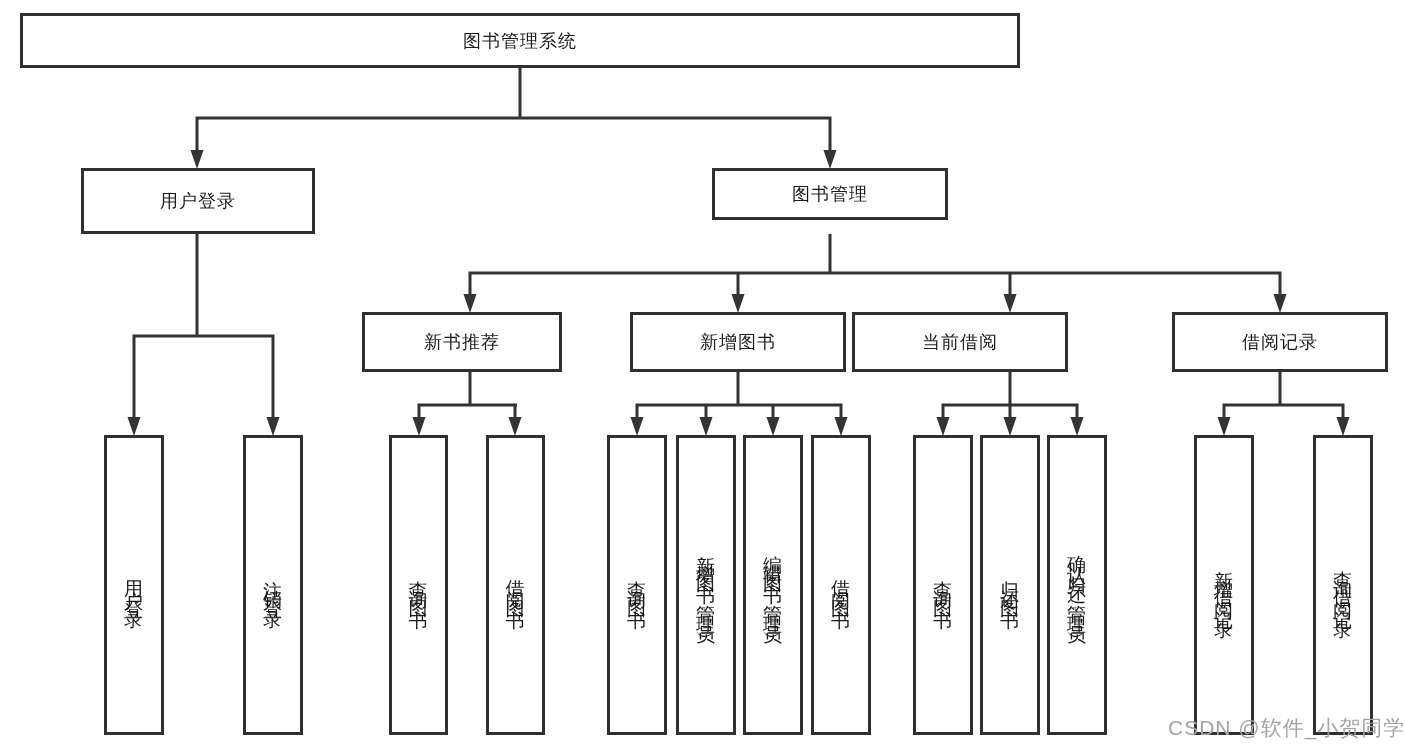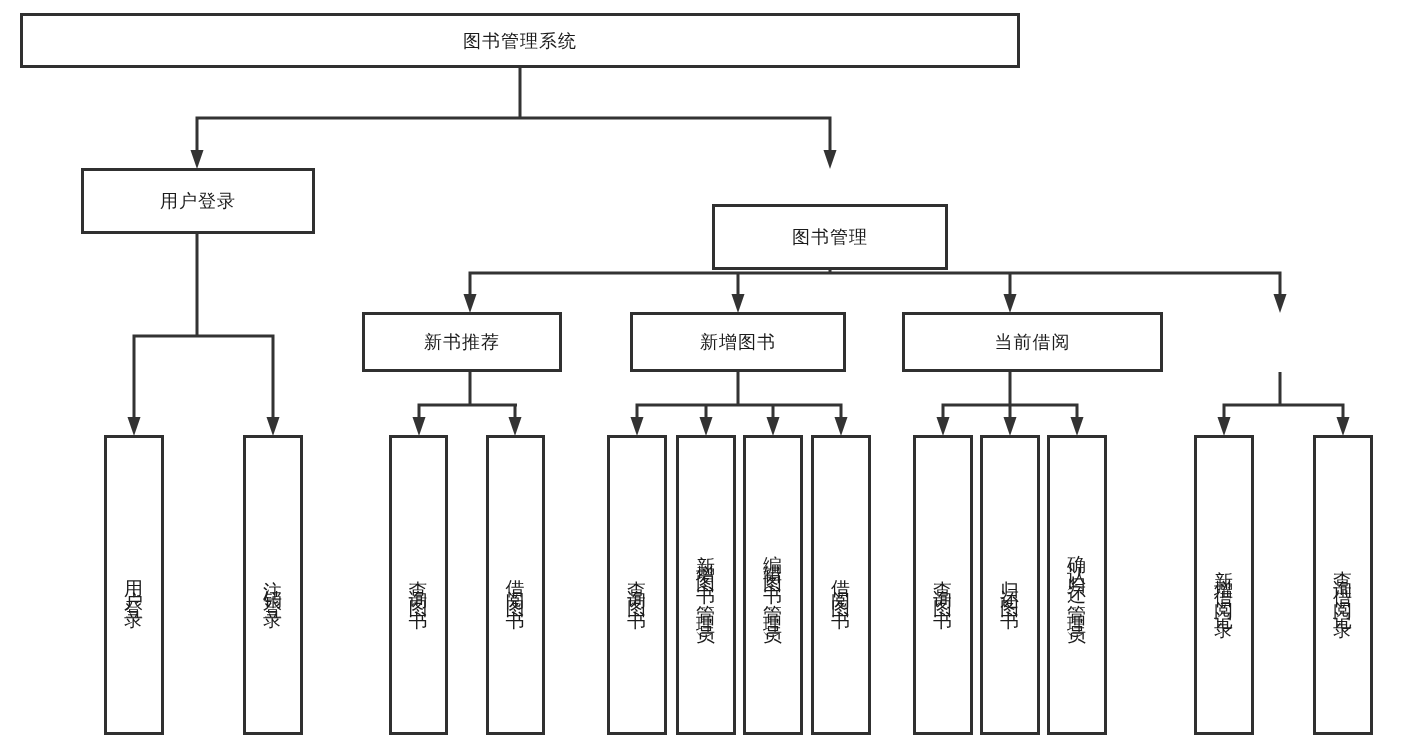--- a/index.html
+++ b/index.html
@@ -31,24 +31,24 @@
   .box.v {
     writing-mode: vertical-rl;
     text-orientation: mixed;
     font-size: 19px;
     letter-spacing: 10px;
     line-height: 1;
   }
   
   .n-root          { left: 20px;   top: 13px;  width: 1000px; height: 55px; }
   .n-user-login    { left: 81px;   top: 168px; width: 234px;  height: 66px; }
-  .n-book-mgmt     { left: 712px;  top: 168px; width: 236px;  height: 66px; margin-top: 36px; }
+  .n-book-mgmt     { left: 712px;  top: 168px; width: 236px;  height: 52px; }
   .n-new-books     { left: 362px;  top: 312px; width: 200px;  height: 60px; }
   .n-book-borrow   { left: 630px;  top: 312px; width: 216px;  height: 60px; }
-  .n-current-borrow{ left: 902px;  top: 312px; width: 261px;  height: 60px; }
+  .n-current-borrow{ left: 852px;  top: 312px; width: 216px;  height: 60px; }
   .n-borrow-records{ left: 1172px; top: 312px; width: 216px;  height: 60px; }
   .leaf { top: 435px; width: 60px; height: 300px; }
   .l-user-login  { left: 104px; }
   .l-logout      { left: 243px; }
   .l-nb-query    { left: 389px; width: 59px; }
   .l-nb-borrow   { left: 486px; width: 59px; }
   .l-bb-query    { left: 607px; }
   .l-bb-add      { left: 676px; }
   .l-bb-edit     { left: 743px; }
   .l-bb-borrow   { left: 811px; }
@@ -120,33 +120,35 @@
   </svg>
 
   <div class="box h n-root">图书管理系统</div>
 
   <div class="box h n-user-login">用户登录</div>
   <div class="box h n-book-mgmt">图书管理</div>
 
   <div class="box h n-new-books">新书推荐</div>
   <div class="box h n-book-borrow">新增图书</div>
   <div class="box h n-current-borrow">当前借阅</div>
+  <div class="box h n-borrow-records">借阅记录</div>
 
   <div class="box v leaf l-user-login">用户登录</div>
   <div class="box v leaf l-logout">注销登录</div>
 
   <div class="box v leaf l-nb-query">查询图书</div>
   <div class="box v leaf l-nb-borrow">借阅图书</div>
 
   <div class="box v leaf l-bb-query">查询图书</div>
   <div class="box v leaf l-bb-add">新增图书（管理员）</div>
   <div class="box v leaf l-bb-edit">编辑图书（管理员）</div>
   <div class="box v leaf l-bb-borrow">借阅图书</div>
 
   <div class="box v leaf l-cb-query">查询图书</div>
   <div class="box v leaf l-cb-return">归还图书</div>
   <div class="box v leaf l-cb-confirm">确认归还（管理员）</div>
 
   <div class="box v leaf l-br-add">新增借阅记录</div>
   <div class="box v leaf l-br-query">查询借阅记录</div>
 
+  <div class="watermark">CSDN @软件_小贺同学</div>
 
 </div>
 
 </body></html>

